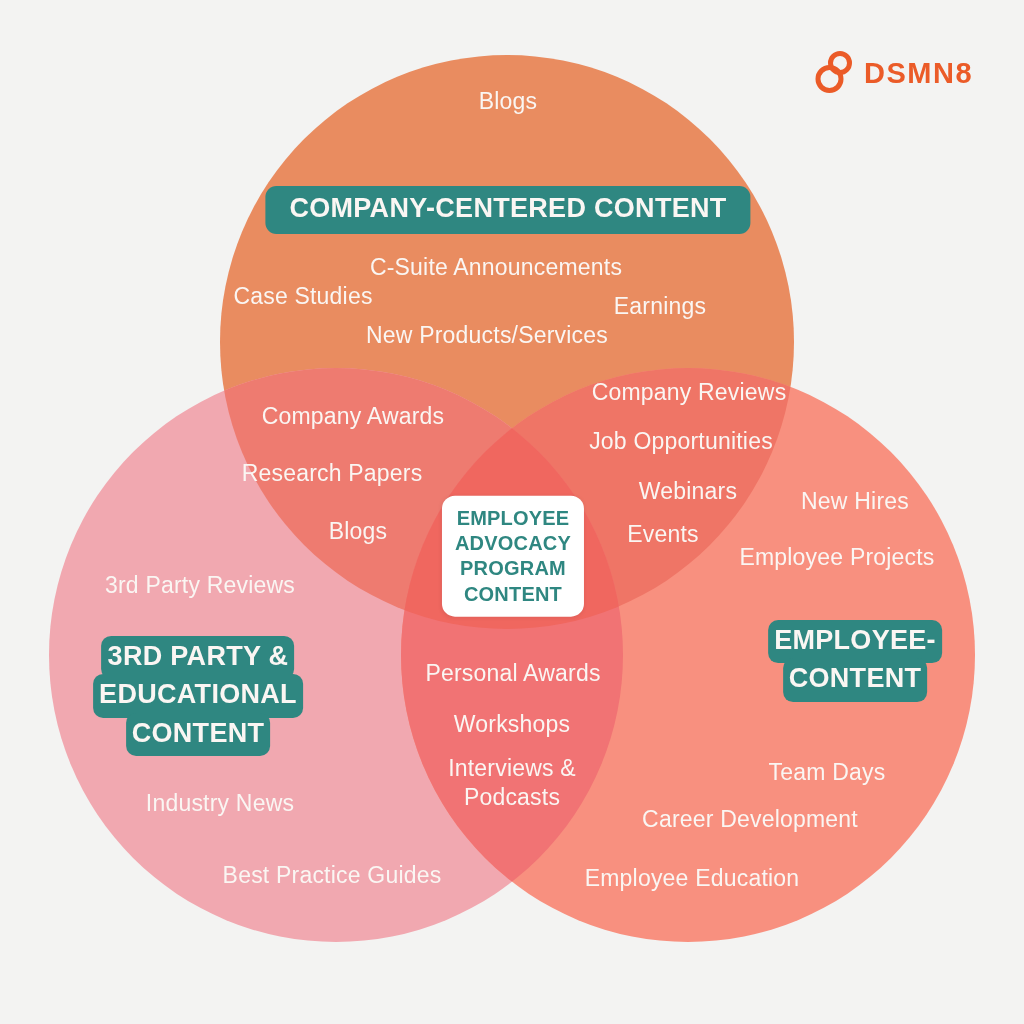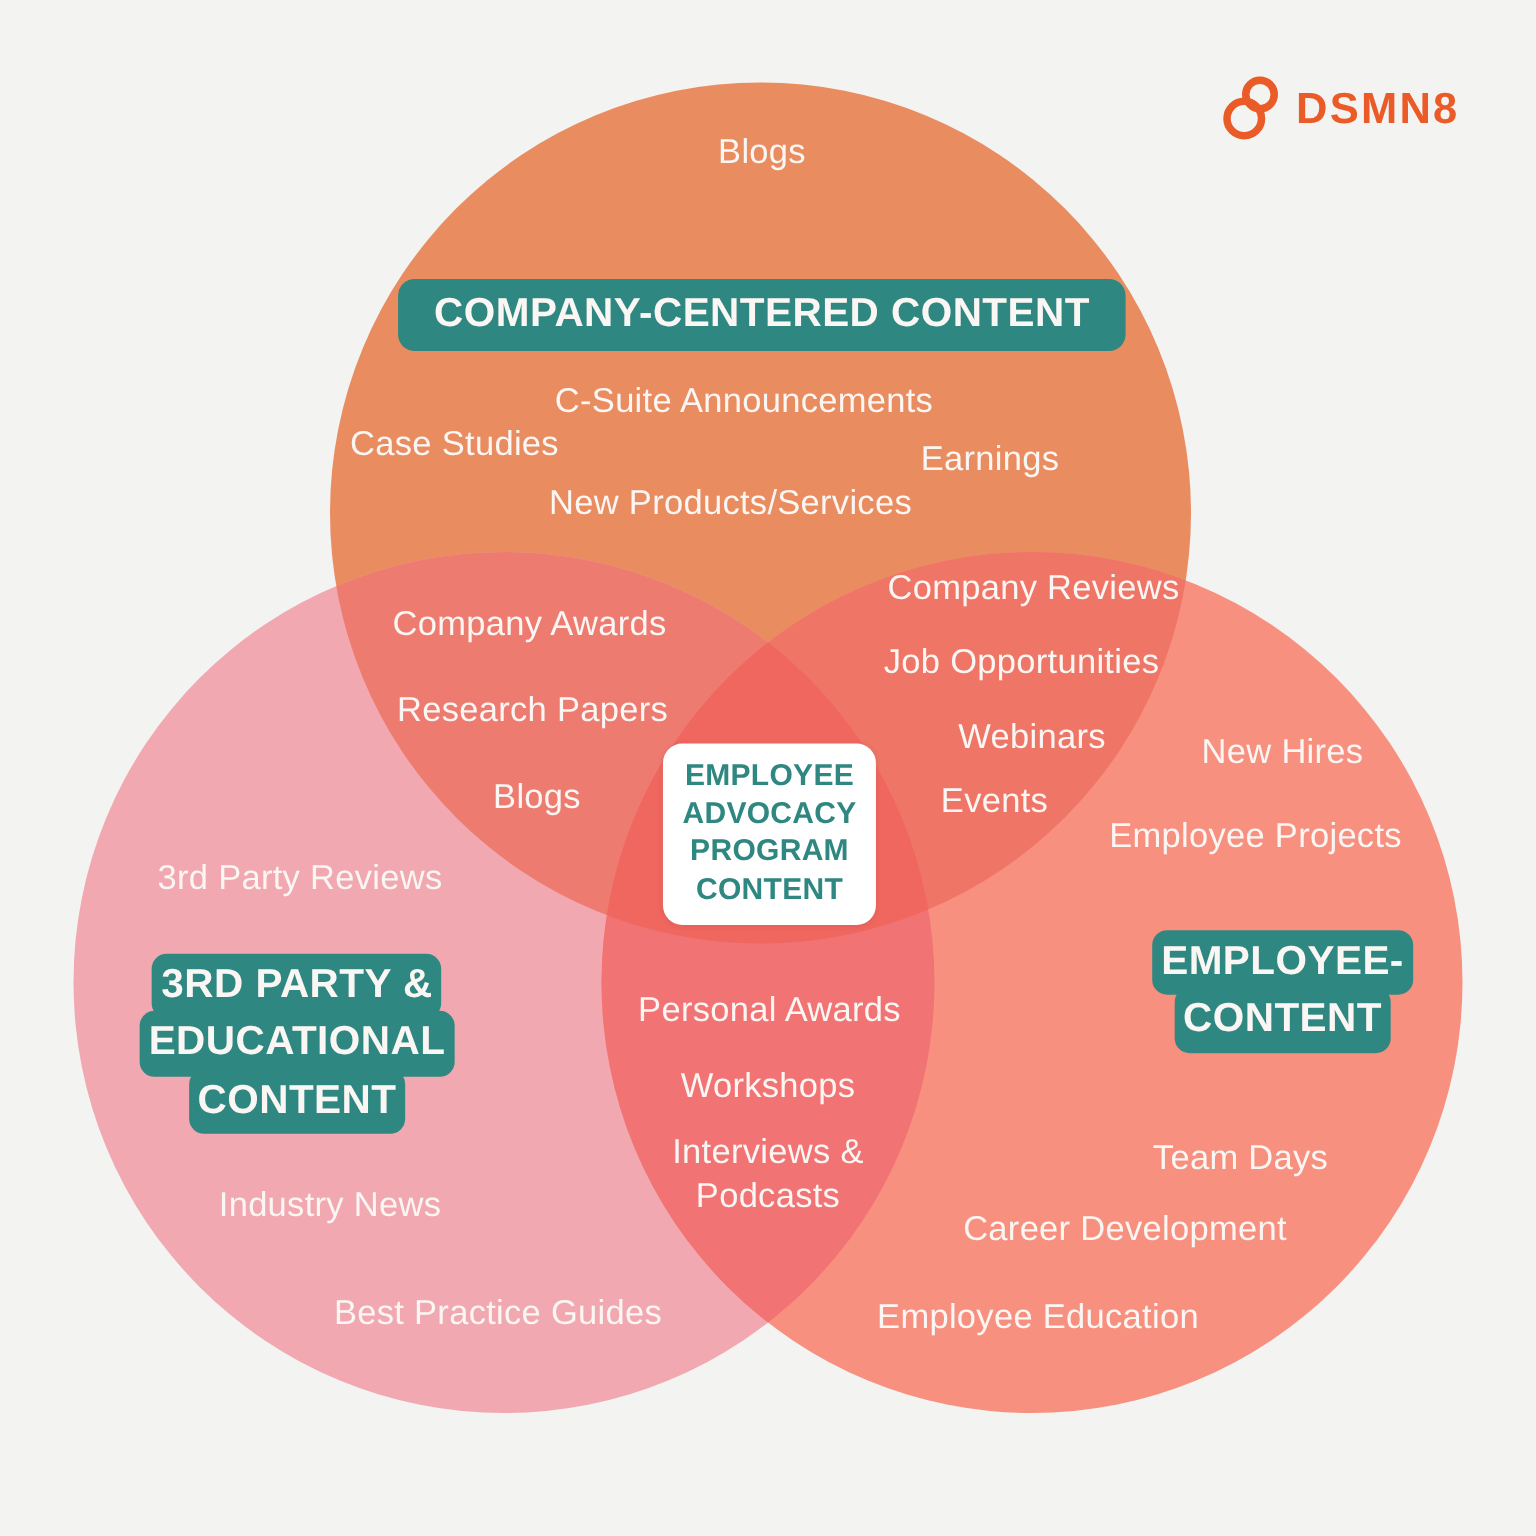--- a/index.html
+++ b/index.html
@@ -137,21 +137,21 @@
   </div>
 
   <div class="lbl" style="left:508px;top:101px">Blogs</div>
   <div class="badge-single" style="left:508px;top:210px">COMPANY-CENTERED CONTENT</div>
   <div class="lbl" style="left:496px;top:267px">C-Suite Announcements</div>
   <div class="lbl" style="left:303px;top:296px">Case Studies</div>
   <div class="lbl" style="left:660px;top:306px">Earnings</div>
   <div class="lbl" style="left:487px;top:335px">New Products/Services</div>
 
   <div class="lbl" style="left:353px;top:416px">Company Awards</div>
-  <div class="lbl" style="left:355px;top:473px">Research Papers</div>
+  <div class="lbl" style="left:332px;top:473px">Research Papers</div>
   <div class="lbl" style="left:358px;top:531px">Blogs</div>
 
   <div class="lbl" style="left:689px;top:392px">Company Reviews</div>
   <div class="lbl" style="left:681px;top:441px">Job Opportunities</div>
   <div class="lbl" style="left:688px;top:491px">Webinars</div>
   <div class="lbl" style="left:663px;top:534px">Events</div>
 
   <div class="center-box" style="background: rgb(255, 255, 255);">
     <div>EMPLOYEE</div>
     <div>ADVOCACY</div>

